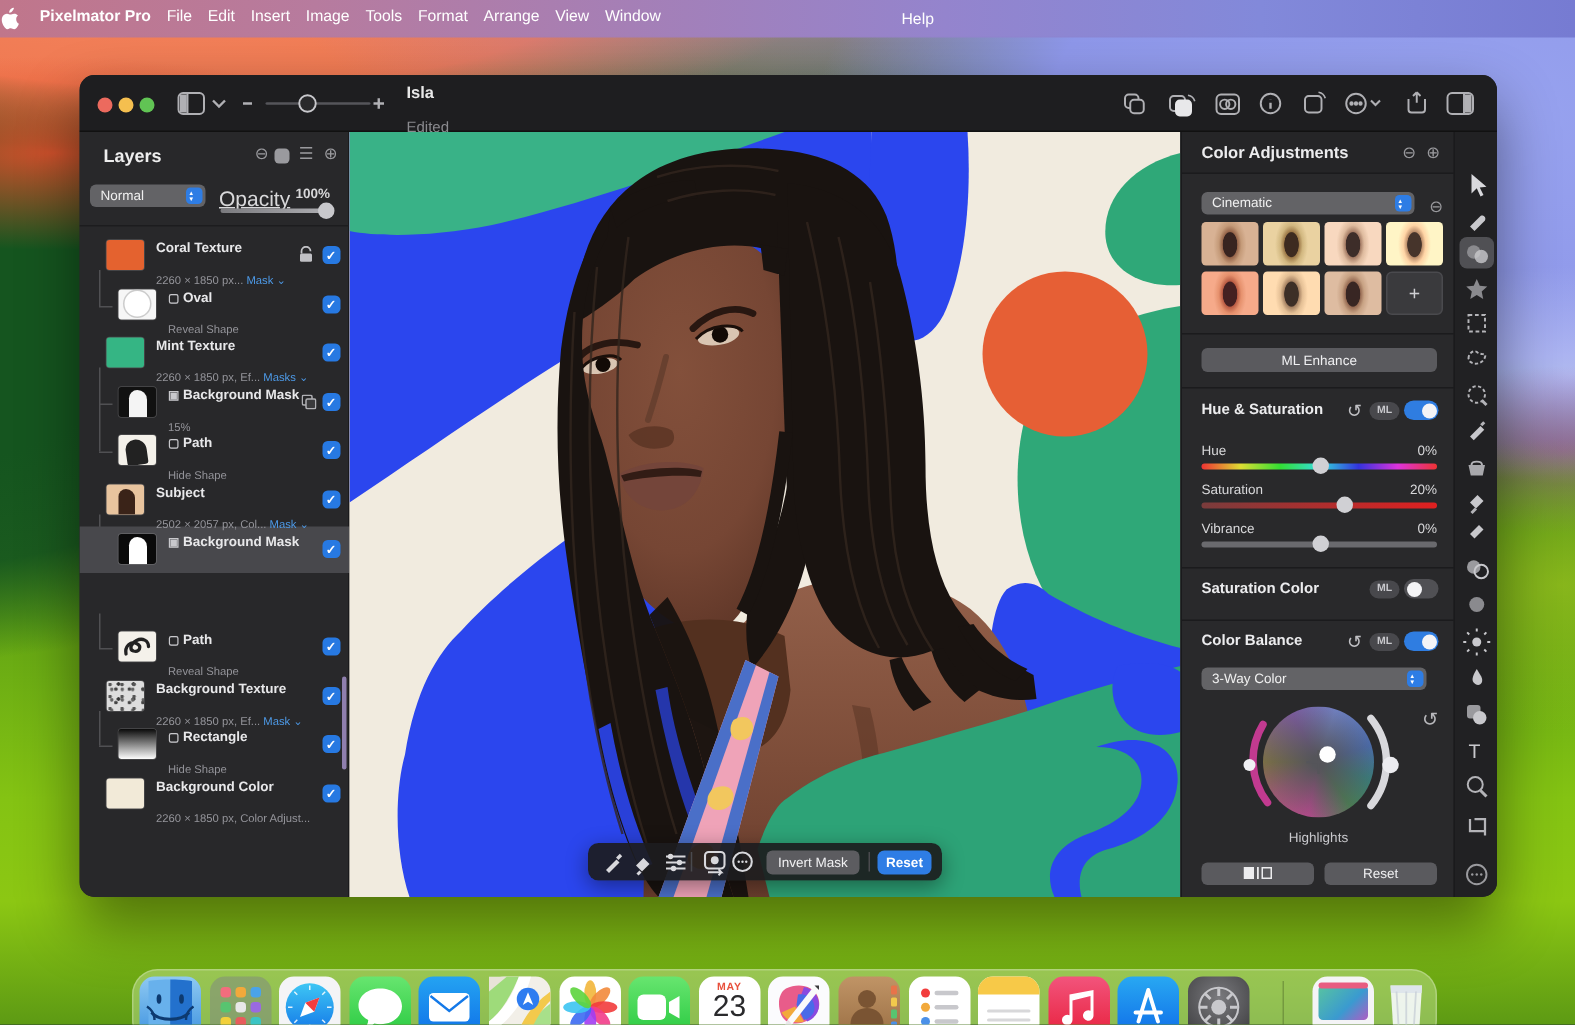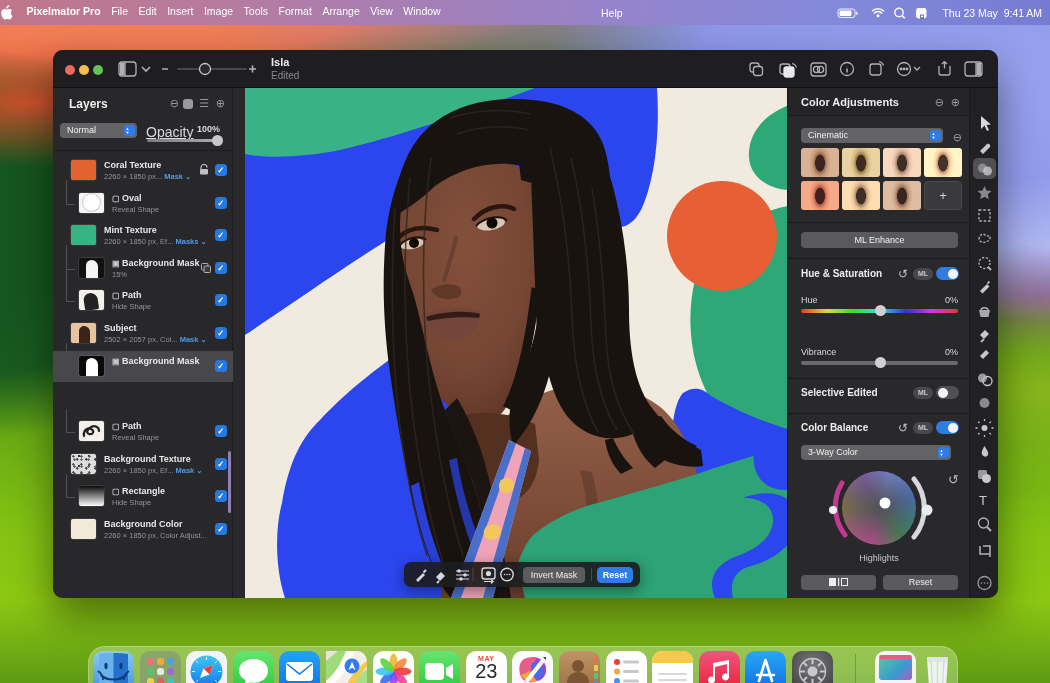--- a/index.html
+++ b/index.html
@@ -34,21 +34,21 @@
 background:#29292b;box-shadow:0 18px 40px rgba(0,0,0,.45);overflow:hidden;}
 #titlebar{position:absolute;left:0;top:0;width:945px;height:38px;background:#1e1e20;border-bottom:1px solid #111;}
 .tl{position:absolute;top:15px;width:10px;height:10px;border-radius:50%;}
 #titlebar .doc{position:absolute;left:218px;top:6px;}
 #titlebar .doc .t1{color:#e8e8e8;font-size:11px;font-weight:bold;}
 #titlebar .doc .t2{color:#8a8a8e;font-size:10px;}
 
 #layers{position:absolute;left:0;top:38px;width:180px;height:510px;background:#28282a;border-right:1px solid #1a1a1c;}
 #rpanel{position:absolute;left:734px;top:38px;width:182px;height:510px;background:#29292b;border-left:1px solid #1a1a1c;}
 #tools{position:absolute;left:916px;top:38px;width:29px;height:510px;background:#212123;border-left:1px solid #1a1a1c;}
-#canvas{position:absolute;left:192px;top:38px;width:460px;height:510px;background:#f2ece0;}
+#canvas{position:absolute;left:180px;top:38px;width:460px;height:510px;background:#f2ece0;}
 
 #dock{position:absolute;left:88px;top:646px;width:870px;height:51px;border-radius:17px;
 background:rgba(210,235,170,.42);border:1px solid rgba(255,255,255,.25);}
 .dicon{position:absolute;top:4px;width:41px;height:41px;border-radius:10px;}
 
 
 #layers{font-size:9px;color:#e4e4e6;}
 .lhdr{position:absolute;left:0;top:0;width:180px;height:30px;}
 .lhdr b{position:absolute;left:16px;top:9px;font-size:12px;color:#eee;}
 .hic{position:absolute;top:10px;font-size:11px;color:#9a9a9e;line-height:11px;}
@@ -79,22 +79,22 @@
 .thp1{background:#f4f1ea;}
 .thp1::after{content:"";position:absolute;left:5px;top:3px;width:14px;height:17px;border-radius:7px 8px 2px 2px;background:#222;transform:rotate(-8deg);}
 .thp2{background:#f4f1ea;}
 .thsub{background:#e8c49e;}
 .thsub::after{content:"";position:absolute;left:8px;top:3px;width:11px;height:17px;border-radius:5px 6px 0 0;background:#3a2318;}
 .thbt{background:#ddd;background-image:radial-gradient(circle at 30% 30%,#555 1px,transparent 1.4px),radial-gradient(circle at 70% 60%,#444 1px,transparent 1.4px),radial-gradient(circle at 50% 80%,#666 1px,transparent 1.4px),radial-gradient(circle at 80% 20%,#333 1px,transparent 1.4px);background-size:8px 8px,9px 9px,7px 7px,10px 10px;}
 .thgr{background:linear-gradient(180deg,#0a0a0a,#fdfdfd);}
 .tt{position:absolute;left:51px;top:5px;width:110px;}
 .ch .tt{left:59px;}
 .t1{font-size:9px;font-weight:bold;color:#e8e8ea;white-space:nowrap;}
-.t2{font-size:7.5px;color:#94949a;margin-top:2px;white-space:nowrap;}
-.mk{color:#4d9ae8;font-weight:bold;}
+.t2{font-size:7.5px;color:#94949a;margin-top:12px;white-space:nowrap;}
+.mk{color:#4d9ae8;font-weight:normal;}
 .tic{font-size:8px;color:#c8c8cc;}
 .cb{position:absolute;right:6px;top:9px;width:12px;height:12px;border-radius:3.5px;background:#2779e2;}
 .cb::after{content:"\2713";position:absolute;left:2.2px;top:1px;font-size:8.5px;color:#fff;font-weight:bold;}
 .scrollb{position:absolute;right:1px;top:363px;width:3px;height:62px;border-radius:2px;background:#8f7fae;}
 .search{position:absolute;left:10px;top:486px;width:161px;height:18px;border-radius:9px;background:#1d1d1f;color:#86868a;font-size:9px;line-height:18px;}
 
 
 #rpanel{font-size:9px;color:#e4e4e6;}
 .rhdr{position:absolute;left:0;top:0;width:182px;height:28px;background:#252527;border-bottom:1px solid #1b1b1d;}
 .rhdr b{position:absolute;left:13px;top:8px;font-size:11px;color:#ececee;}
@@ -160,36 +160,20 @@
       <span>Edit</span>
       <span>Insert</span>
       <span>Image</span>
       <span>Tools</span>
       <span>Format</span>
       <span>Arrange</span>
       <span>View</span>
       <span>Window</span>
     </div>
  <div class="help">Help</div>
- <div class="r">
-  <svg width="122" height="16" fill="#fff">
-   <rect x="26" y="4" width="17" height="8.5" rx="2.5" fill="none" stroke="#fff" stroke-width="1" opacity=".9"></rect>
-   <rect x="27.5" y="5.5" width="12" height="5.5" rx="1.2"></rect>
-   <rect x="44" y="6.5" width="1.6" height="3.5" rx=".8" opacity=".8"></rect>
-   <path d="M62,8.5 a5,5 0 0 1 8,0" stroke="#fff" stroke-width="1.6" fill="none"></path>
-   <path d="M60,6.2 a8.5,8.5 0 0 1 12,0" stroke="#fff" stroke-width="1.6" fill="none" opacity=".95"></path>
-   <circle cx="66" cy="10.8" r="1.5"></circle>
-   <circle cx="87" cy="7.5" r="4.2" fill="none" stroke="#fff" stroke-width="1.4"></circle>
-        <path d="M90.2,10.7 l2.6,2.6" stroke="#fff" stroke-width="1.6"></path>
-   <rect x="104" y="3" width="10.5" height="10.5" rx="2.4" opacity=".95"></rect>
-        <rect x="108" y="9.5" width="4" height="4.5" rx="1" fill="#5a5f9a"></rect>
-        <rect x="108.8" y="10.4" width="2.4" height="2.2" rx=".6" fill="#fff"></rect>
-  </svg>
-  <span>Thu 23 May&nbsp;&nbsp;9:41 AM</span>
-    </div>
 </div>
 <div id="win">
  <div id="titlebar">
   <div class="tl" style="left:11.5px;background:#ec6a5e;"></div>
   <div class="tl" style="left:25.5px;background:#f5bf4f;"></div>
   <div class="tl" style="left:39.5px;background:#61c454;"></div>
   <div class="doc">
         <div class="t1">Isla</div>
         <div class="t2">Edited</div>
       </div>
@@ -522,30 +506,37 @@
           <i></i>
         </div>
       </div>
   <div class="slider" style="top:207px">
         <span class="sl">Hue</span>
         <span class="sv">0%</span>
    <div class="track" style="background:linear-gradient(90deg,#e33,#dd3,#3d3,#3dd,#33d,#d3d,#e33)">
           <i class="knob" style="left:74px"></i>
         </div>
       </div>
+  <div class="slider" style="top:233px">
+        <span class="sl">Saturation</span>
+        <span class="sv">20%</span>
+   <div class="track" style="background:linear-gradient(90deg,#7a3c3c,#e02020)">
+          <i class="knob" style="left:90px"></i>
+        </div>
+      </div>
   <div class="slider" style="top:259px">
         <span class="sl">Vibrance</span>
         <span class="sv">0%</span>
    <div class="track" style="background:#6a6a6e">
           <i class="knob" style="left:74px"></i>
         </div>
       </div>
   <div class="rsep" style="top:290px"></div>
   <div class="rsect" style="top:296px">
-        <b>Selective Edited</b>
+        <b>Saturation Color</b>
         <span class="mlpill">ML</span>
         <div class="tog">
           <i></i>
         </div>
       </div>
   <div class="rsep" style="top:325px"></div>
   <div class="rsect" style="top:331px">
         <b>Color Balance</b>
         <span class="undo">↺</span>
         <span class="mlpill">ML</span>

